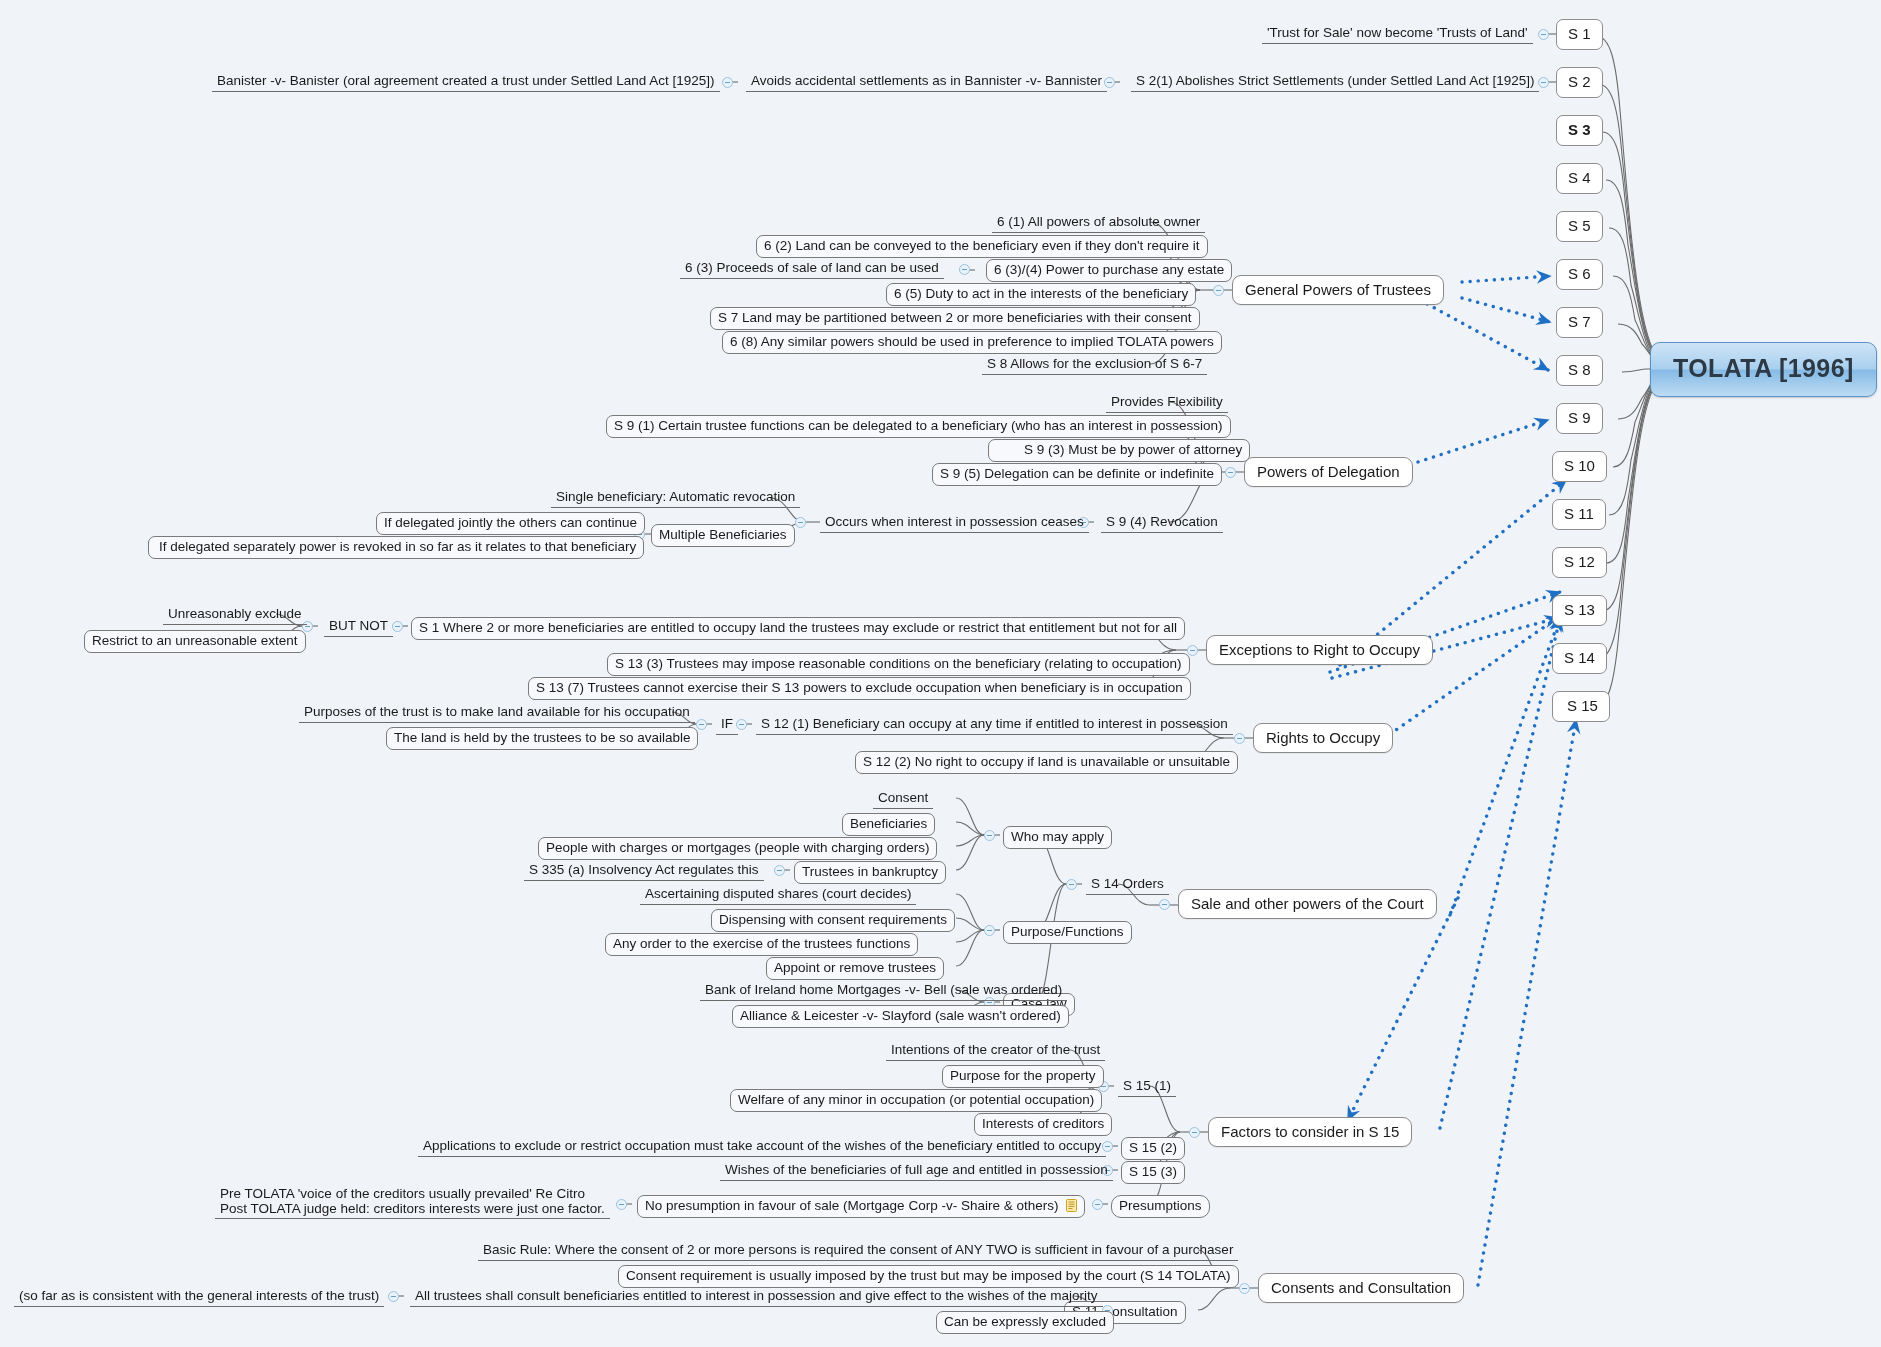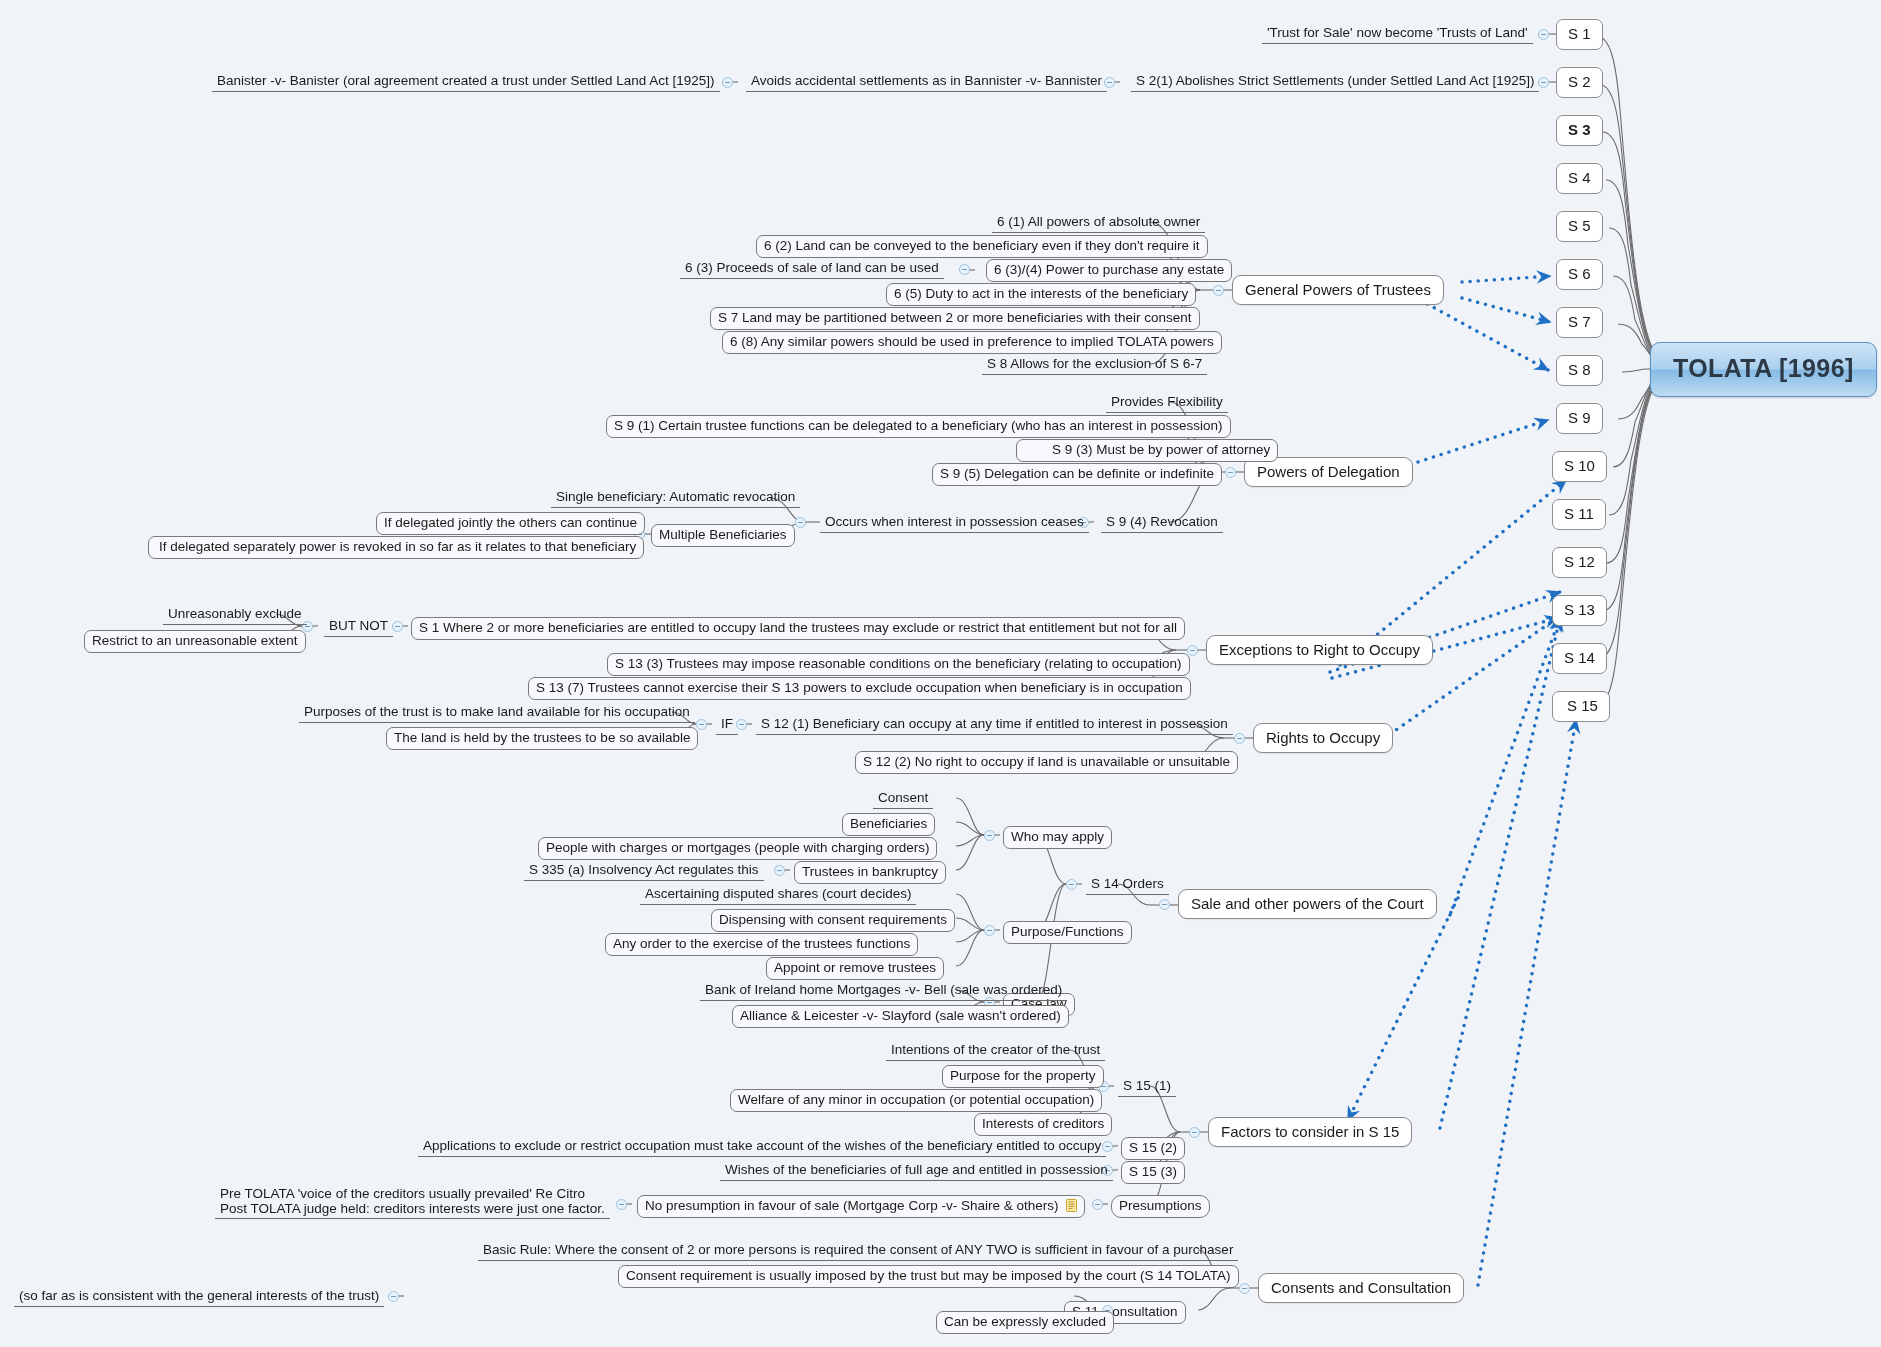--- a/index.html
+++ b/index.html
@@ -298,21 +298,21 @@
   <div class="node leafbox" style="left:722px;top:331px;"><span>6 (8) Any similar powers should be used in preference to implied TOLATA powers</span></div>
   <div class="node leaf" style="left:982px;top:355px;"><span>S 8 Allows for the exclusion of S 6-7</span></div>
 
   <div class="node branch" style="left:1244px;top:457px;">
     <span>Powers of Delegation</span>
   </div>
   <div class="handle" style="left:1225px;top:467px;"></div>
 
   <div class="node leaf" style="left:1106px;top:393px;"><span>Provides Flexibility</span></div>
   <div class="node leafbox" style="left:606px;top:415px;"><span>S 9 (1) Certain trustee functions can be delegated to a beneficiary (who has an interest in possession)</span></div>
-  <div class="node leafbox" style="left:1016px;top:439px;padding-left:35px;"><span>S 9 (3) Must be by power of attorney</span></div>
+  <div class="node leafbox" style="left:988px;top:439px;padding-left:35px;"><span>S 9 (3) Must be by power of attorney</span></div>
   <div class="node leafbox" style="left:932px;top:463px;"><span>S 9 (5) Delegation can be definite or indefinite</span></div>
 
   <div class="node leaf" style="left:1101px;top:513px;"><span>S 9 (4) Revocation</span></div>
   <div class="handle" style="left:1078px;top:517px;"></div>
   <div class="node leaf" style="left:820px;top:513px;"><span>Occurs when interest in possession ceases</span></div>
   <div class="handle" style="left:795px;top:517px;"></div>
   <div class="node leaf" style="left:551px;top:488px;"><span>Single beneficiary: Automatic revocation</span></div>
 
   <div class="node leafbox" style="left:651px;top:524px;"><span>Multiple Beneficiaries</span></div>
   <div class="handle" style="left:634px;top:529px;"></div>
@@ -414,17 +414,18 @@
   <div class="node branch" style="left:1258px;top:1273px;">
     <span>Consents and Consultation</span>
   </div>
   <div class="handle" style="left:1239px;top:1283px;"></div>
 
   <div class="node leaf" style="left:478px;top:1241px;"><span>Basic Rule: Where the consent of 2 or more persons is required the consent of ANY TWO is sufficient in favour of a purchaser</span></div>
   <div class="node leafbox" style="left:618px;top:1265px;"><span>Consent requirement is usually imposed by the trust but may be imposed by the court (S 14 TOLATA)</span></div>
 
   <div class="node leafbox" style="left:1064px;top:1301px;"><span>S 11 Consultation</span></div>
   <div class="handle" style="left:1102px;top:1305px;"></div>
+  <div class="node leaf" style="left:410px;top:1287px;"><span>All trustees shall consult beneficiaries entitled to interest in possession and give effect to the wishes of the majority</span></div>
   <div class="handle" style="left:388px;top:1291px;"></div>
   <div class="node leaf" style="left:14px;top:1287px;"><span>(so far as is consistent with the general interests of the trust)</span></div>
   <div class="node leafbox" style="left:936px;top:1311px;"><span>Can be expressly excluded</span></div>
 
 </div>
 
 </body></html>

